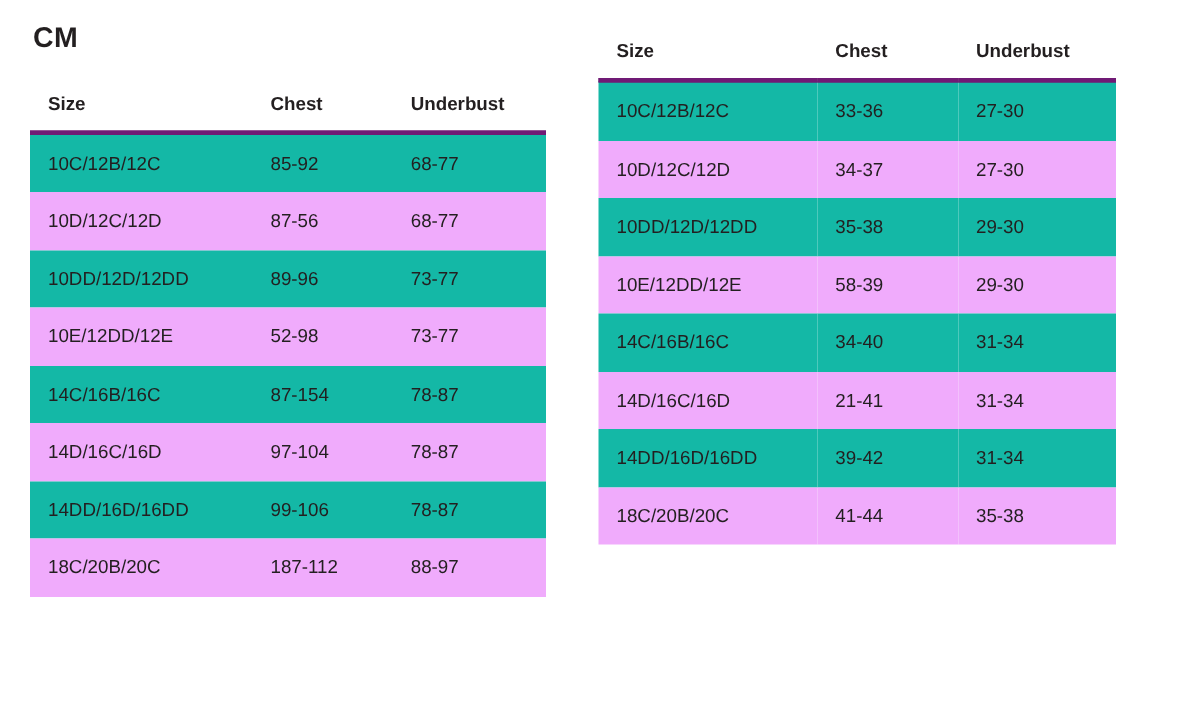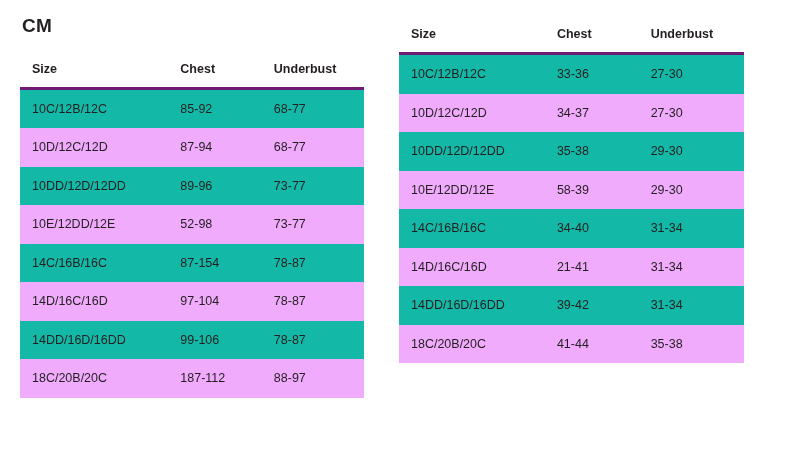--- a/index.html
+++ b/index.html
@@ -94,21 +94,21 @@
         </tr>
       </thead>
       <tbody>
         <tr class="shaded">
           <td>10C/12B/12C</td>
           <td>85-92</td>
           <td>68-77</td>
         </tr>
         <tr class="plain">
           <td>10D/12C/12D</td>
-          <td>87-94</td>
+          <td>87-56</td>
           <td>68-77</td>
         </tr>
         <tr class="shaded">
           <td>10DD/12D/12DD</td>
           <td>89-96</td>
           <td>73-77</td>
         </tr>
         <tr class="plain">
           <td>10E/12DD/12E</td>
           <td>52-98</td>

